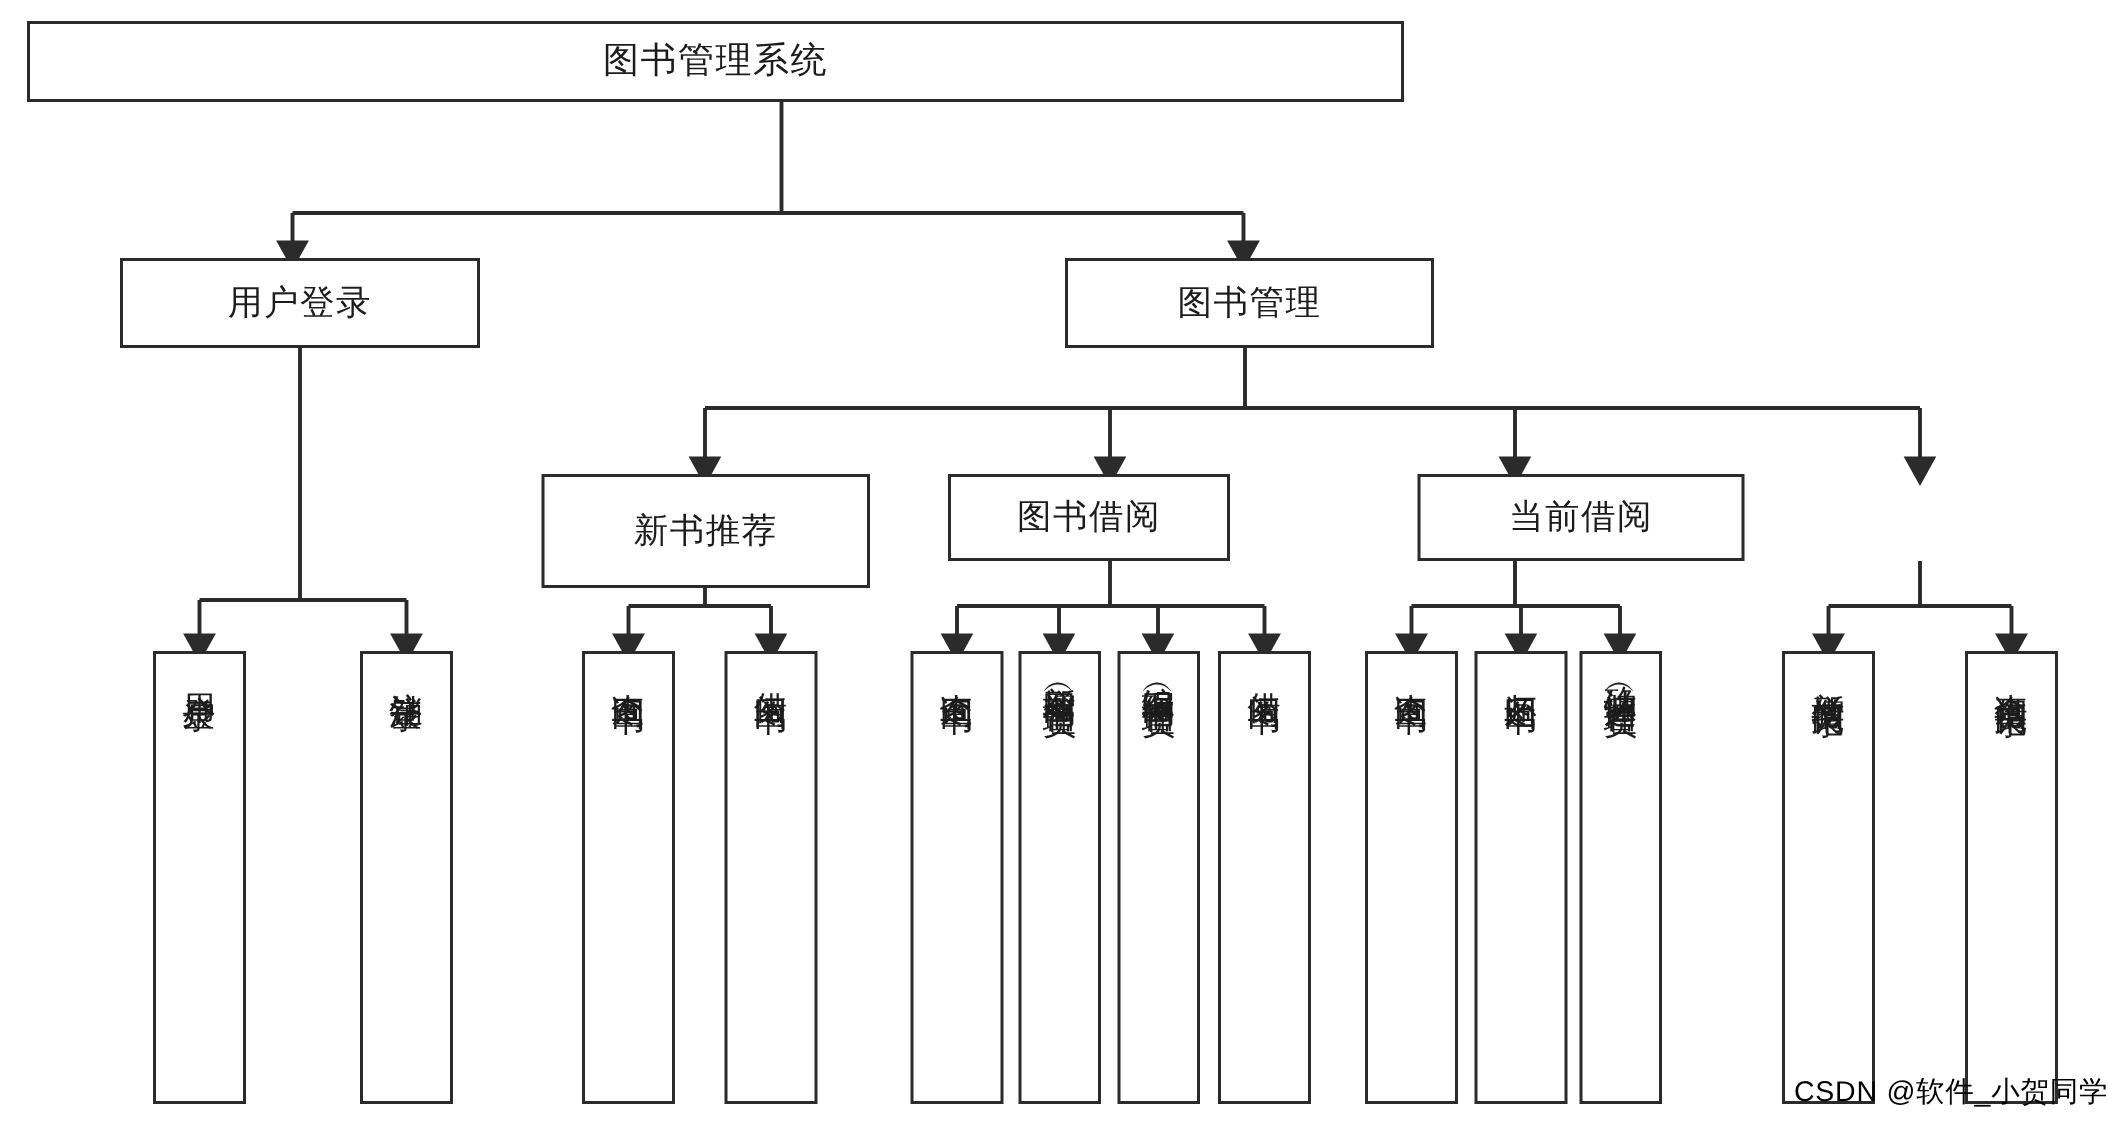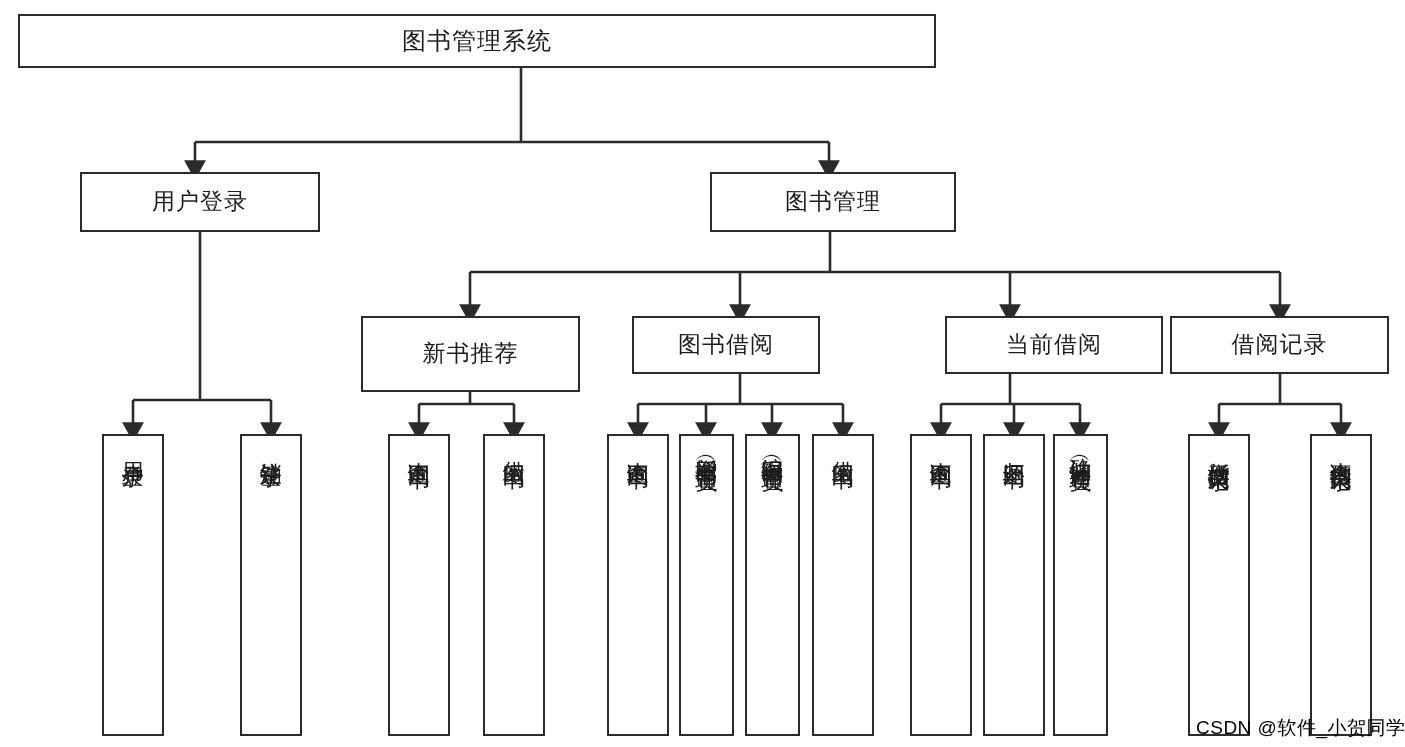--- a/index.html
+++ b/index.html
@@ -132,23 +132,20 @@
 
   <div class="node horiz" style="left:361px;top:316px;width:219px;height:76px;">
     <span>新书推荐</span>
   </div>
   <div class="node horiz" style="left:632px;top:316px;width:188px;height:58px;">
     <span>图书借阅</span>
   </div>
   <div class="node horiz" style="left:901px;top:316px;width:218px;height:58px;margin-left:44px;">
     <span>当前借阅</span>
   </div>
-  <div class="node horiz" style="left:1170px;top:316px;width:219px;height:58px;">
-    <span>借阅记录</span>
-  </div>
 
   <div class="node vert" style="left:102px;top:434px;width:62px;height:302px;">
     <span class="vlabel">用户登录</span>
   </div>
   <div class="node vert" style="left:240px;top:434px;width:62px;height:302px;">
     <span class="vlabel">注销登录</span>
   </div>
 
   <div class="node vert" style="left:388px;top:434px;width:62px;height:302px;">
     <span class="vlabel">查询图书</span>

